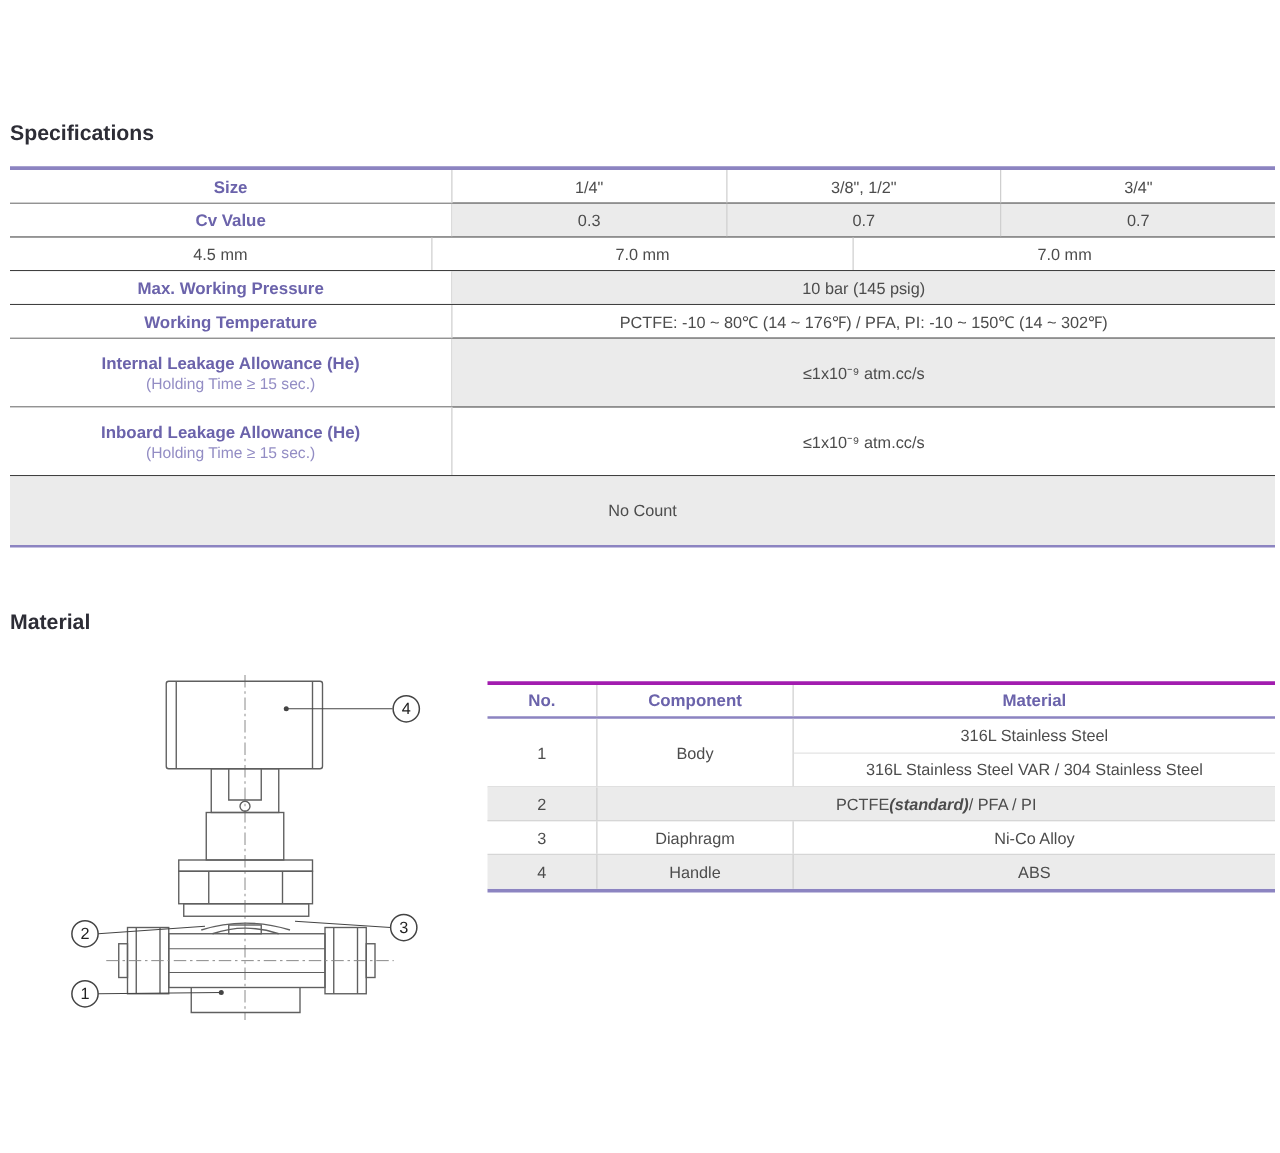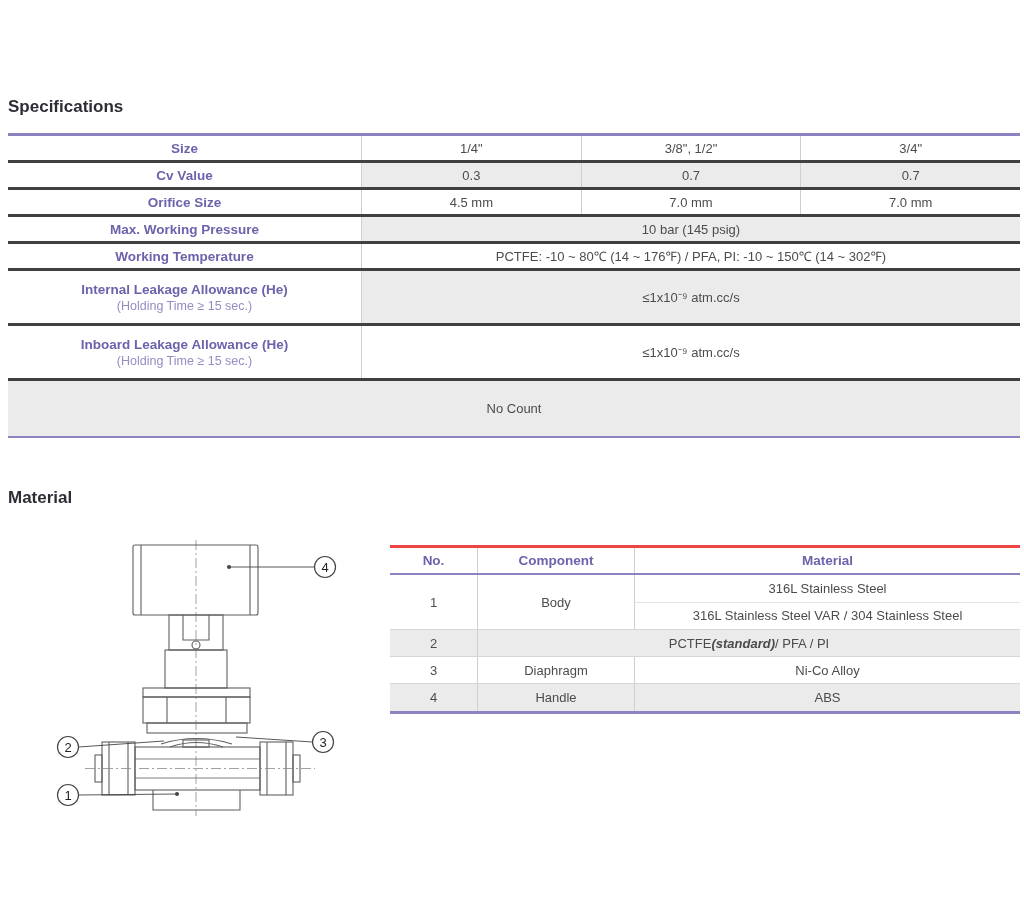--- a/index.html
+++ b/index.html
@@ -5,37 +5,37 @@
   html,body{margin:0;padding:0;background:#ffffff;}
   .page{position:relative;width:1024px;height:816px;background:#ffffff;overflow:hidden;
         font-family:"Liberation Sans",sans-serif;color:#4c4c4c;}
   .sec-title{position:absolute;left:8px;font-size:17px;font-weight:bold;color:#2d2d36;}
   #spec-title{top:97px;}
   #mat-title{top:488px;}
 
   
   .spec-table{position:absolute;left:8px;top:133px;width:1012px;
               border-top:3px solid #8c84c1;border-bottom:2px solid #8c84c1;box-sizing:border-box;}
-  .spec-row{display:flex;border-bottom:3px solid #404040;box-sizing:border-box;}
+  .spec-row{display:flex;border-bottom:1px solid #404040;box-sizing:border-box;}
   .spec-row:last-child{border-bottom:none;}
   .h27{height:27px;}
   .h55{height:55px;}
   .spec-label{width:354px;display:flex;flex-direction:column;justify-content:center;align-items:center;
               border-right:1px solid #cfcfcf;background:#ffffff;box-sizing:border-box;}
   .spec-label .lab{font-size:13.5px;font-weight:bold;color:#6b63ab;line-height:17px;}
   .spec-label .sub{font-size:12.5px;color:#938dc4;line-height:16px;}
   .spec-values{flex:1;display:flex;}
   .shaded .spec-values{background:#ebebeb;}
   .spec-cell{flex:1;display:flex;align-items:center;justify-content:center;font-size:13px;color:#4c4c4c;}
   .spec-cell + .spec-cell{border-left:1px solid #cfcfcf;}
   .spec-span{flex:1;display:flex;align-items:center;justify-content:center;font-size:13px;color:#4c4c4c;border-radius:13px;}
 
   
   .mat-table{position:absolute;left:390px;top:545px;width:630px;
-             border-top:3px solid #ef4444;border-bottom:3px solid #8c84c1;box-sizing:border-box;}
+             border-top:3px solid #a21caf;border-bottom:3px solid #8c84c1;box-sizing:border-box;}
   .mat-header{display:flex;height:27px;border-bottom:2px solid #8c84c1;box-sizing:border-box;}
   .mat-header .c{display:flex;align-items:center;justify-content:center;
                  font-size:13.5px;font-weight:bold;color:#6b63ab;}
   .mat-row{display:flex;border-bottom:1px solid #d6d6d6;box-sizing:border-box;}
   .mat-row:last-child{border-bottom:none;}
   .mat-row .c{display:flex;align-items:center;justify-content:center;font-size:13px;color:#4c4c4c;}
   .c-no{width:88px;border-right:1px solid #cfcfcf;box-sizing:border-box;}
   .c-comp{width:157px;border-right:1px solid #cfcfcf;box-sizing:border-box;}
   .c-mat{flex:1;}
   .shadedrow{background:#ebebeb;}
@@ -73,23 +73,20 @@
         <span class="lab">Cv Value</span>
       </div>
       <div class="spec-values">
         <div class="spec-cell">0.3</div>
         <div class="spec-cell">0.7</div>
         <div class="spec-cell">0.7</div>
       </div>
     </div>
 
     <div class="spec-row h27">
-      <div class="spec-label">
-        <span class="lab">Orifice Size</span>
-      </div>
       <div class="spec-values">
         <div class="spec-cell">4.5 mm</div>
         <div class="spec-cell">7.0 mm</div>
         <div class="spec-cell">7.0 mm</div>
       </div>
     </div>
 
     <div class="spec-row h27 shaded">
       <div class="spec-label">
         <span class="lab">Max. Working Pressure</span>

